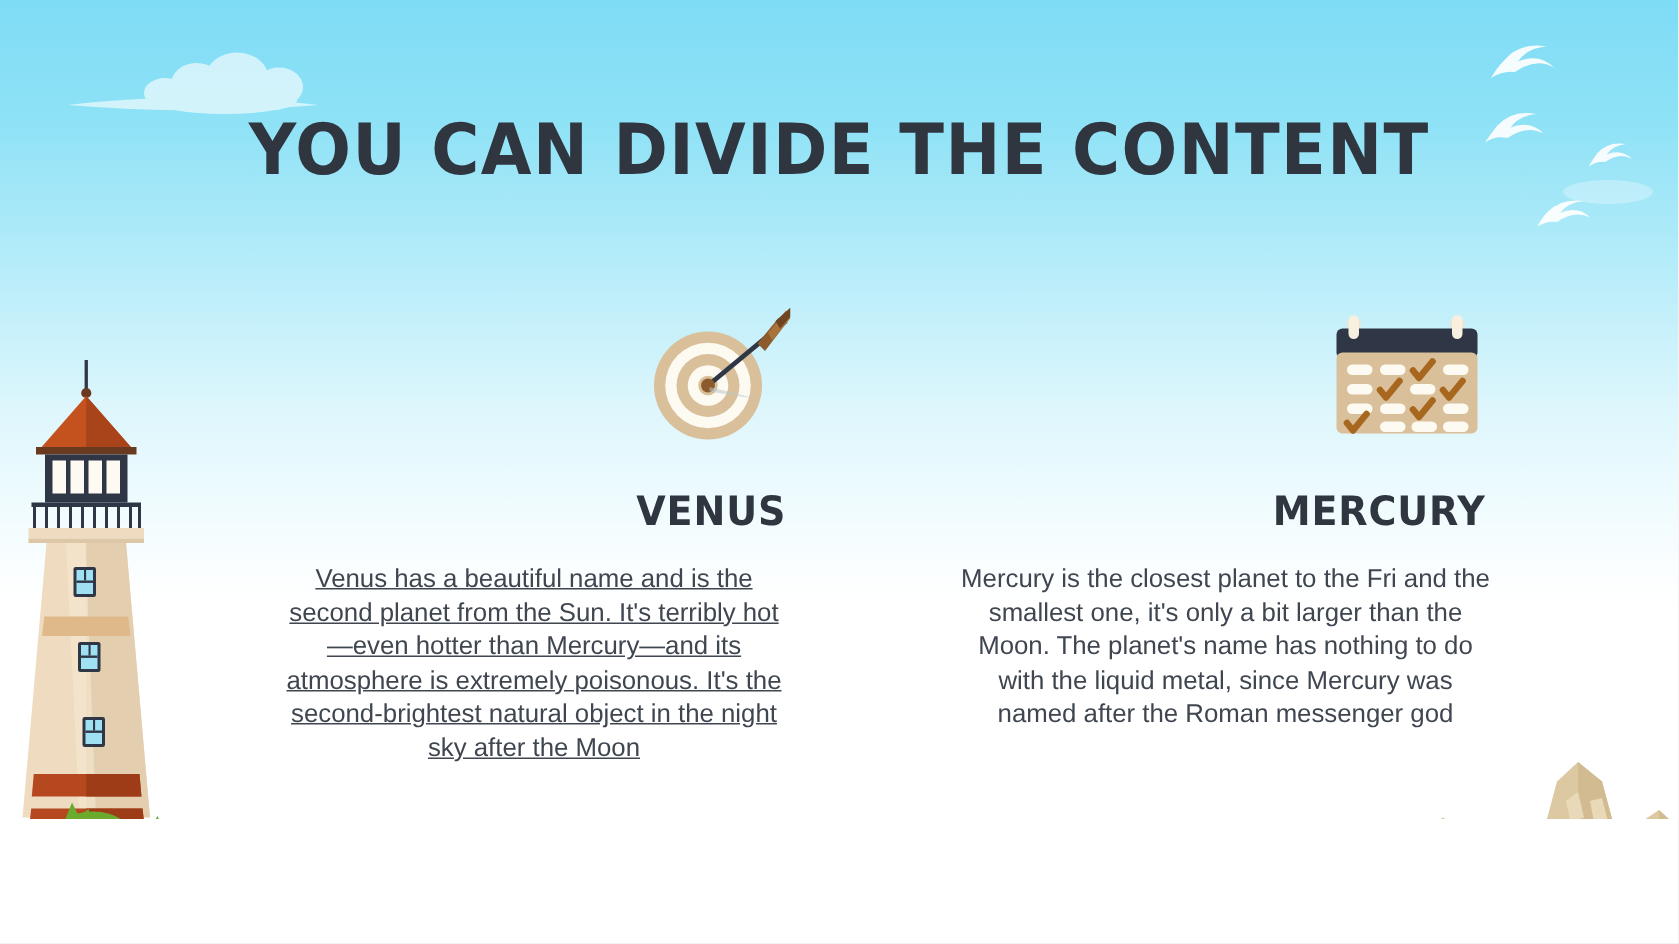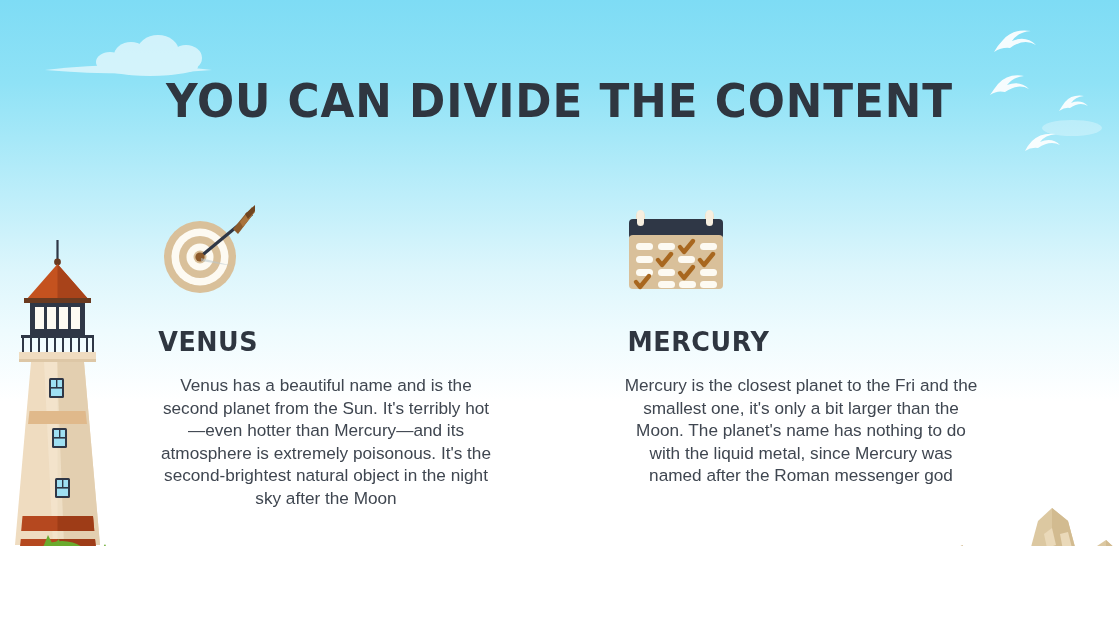--- a/index.html
+++ b/index.html
@@ -81,21 +81,21 @@
     left: 155px;
     top: 205px;
     width: 840px;
     display: flex;
     justify-content: space-between;
   }
   .col {
     width: 372px;
     display: flex;
     flex-direction: column;
-    align-items: flex-start;
+    align-items: flex-end;
   }
   .col-icon {
     height: 92px;
     display: flex;
     align-items: center;
     justify-content: center;
   }
   .col-title {
     margin-top: 29px;
     font-family: "DejaVu Sans", sans-serif;
@@ -107,21 +107,21 @@
   }
   .col-body {
     margin-top: 17px;
     width: 352px;
     text-align: center;
     font-family: "Liberation Sans", sans-serif;
     font-size: 17.2px;
     line-height: 22.6px;
     color: #3f4650;
   }
-  .col-venus .col-body { width: 342px; }
+  .col-venus .col-body { width: 342px; text-decoration: underline; }
   .col-mercury .col-body { width: 356px; }
 </style>
 </head>
 <body>
 
 <div id="slide">
 
   <div class="sky"></div>
 
   <div class="cloud-layer">

